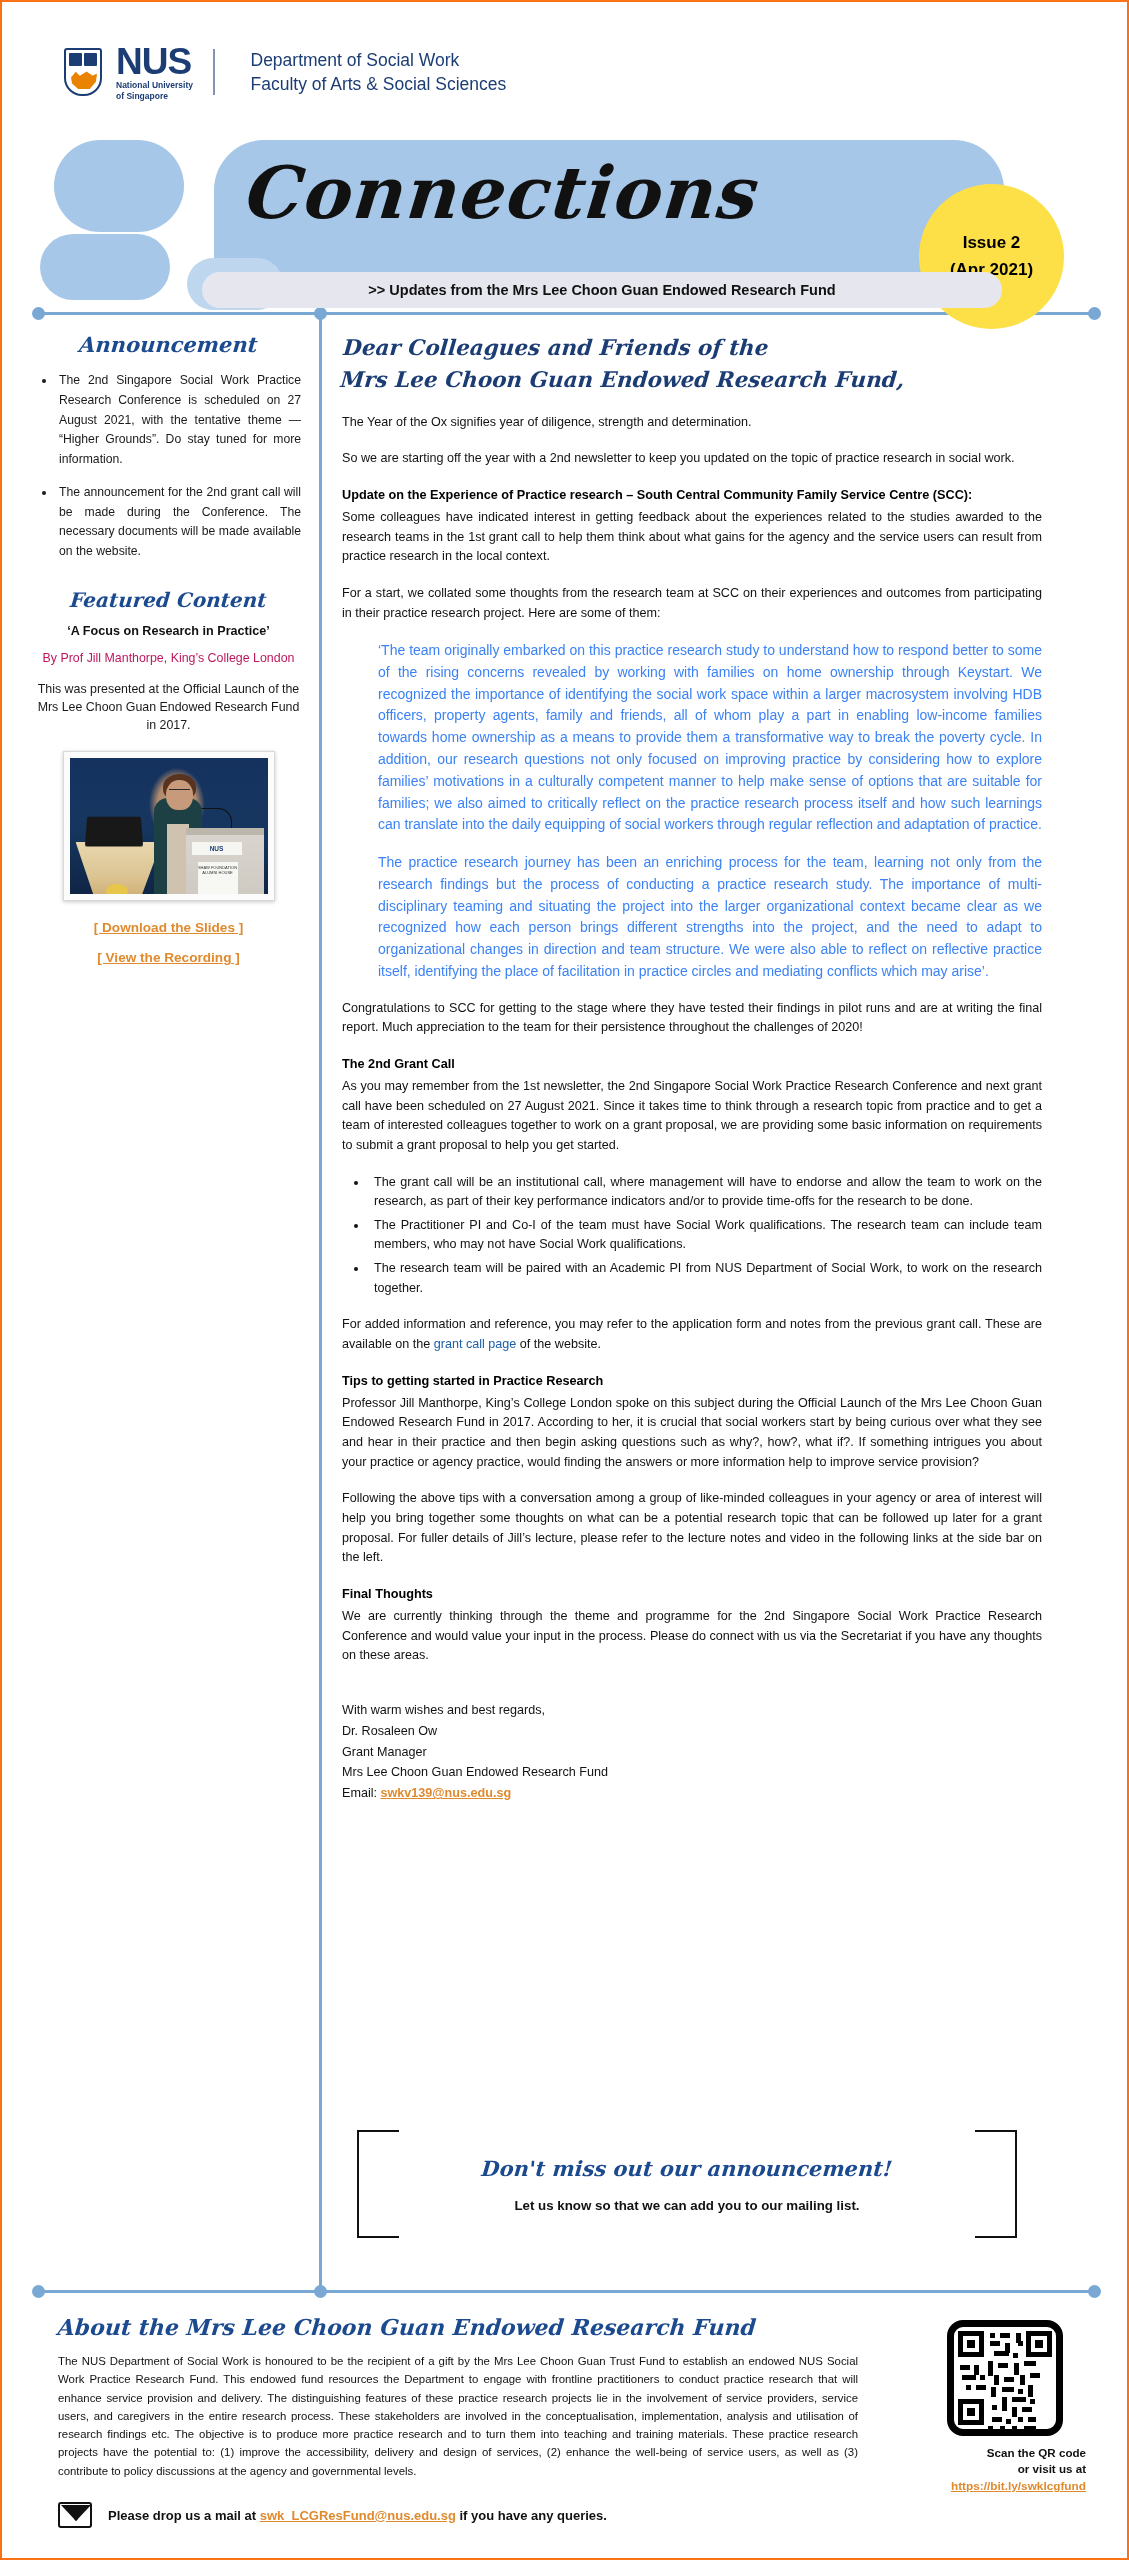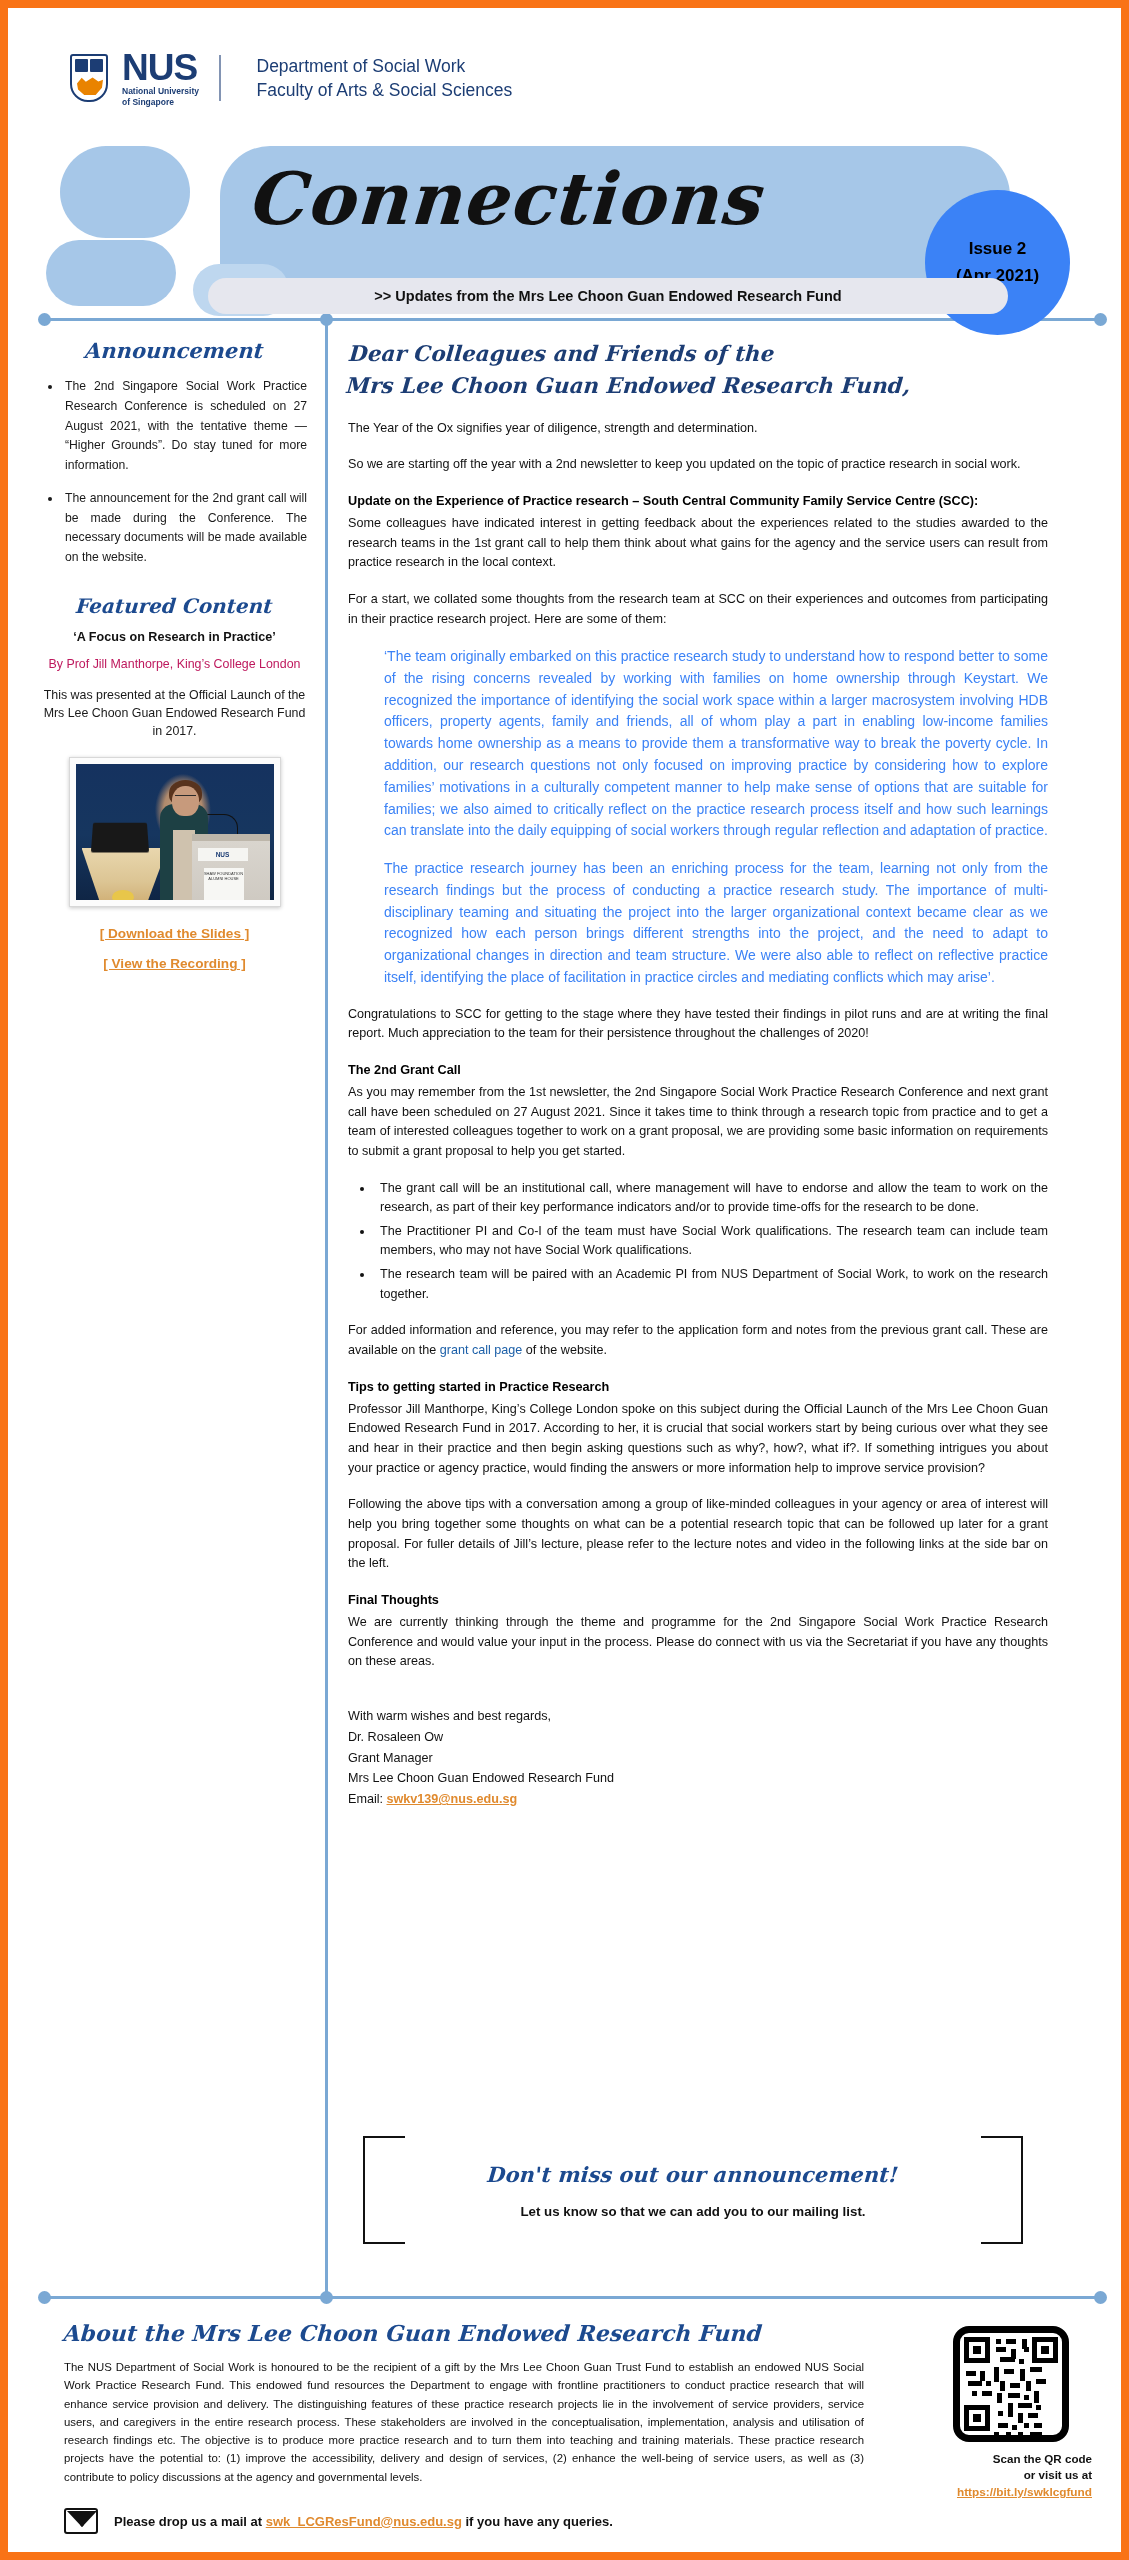--- a/index.html
+++ b/index.html
@@ -11,21 +11,21 @@
     font-family: "Liberation Sans", sans-serif;
     position: relative;
     overflow: hidden;
   }
 
   .page {
     position: absolute;
     left: 0; top: 0;
     width: 1129px; height: 2560px;
     background: #ffffff;
-    border: 8px solid #f97316;
+    border: 2px solid #f97316;
     overflow: hidden;
   }
 
   
   .logo-row {
     position: absolute;
     left: 62px; top: 42px;
     display: flex;
     align-items: center;
     gap: 14px;
@@ -98,21 +98,21 @@
   }
   .blob-f {
     position: absolute; left: 955px; top: 148px;
     width: 60px; height: 44px; border-radius: 28px;
     background: #a6c7e8;
   }
 
   .issue-badge {
     position: absolute; left: 917px; top: 62px;
     width: 145px; height: 145px; border-radius: 50%;
-    background: #3b82f6;
+    background: #fde047;
     display: flex; flex-direction: column;
     align-items: center; justify-content: center;
     z-index: 6;
   }
   .issue-badge span {
     font-size: 17px; font-weight: bold; color: #000; line-height: 1.55;
   }
 
   .banner-title {
     position: absolute; left: 0; top: 28px; width: 1002px;

